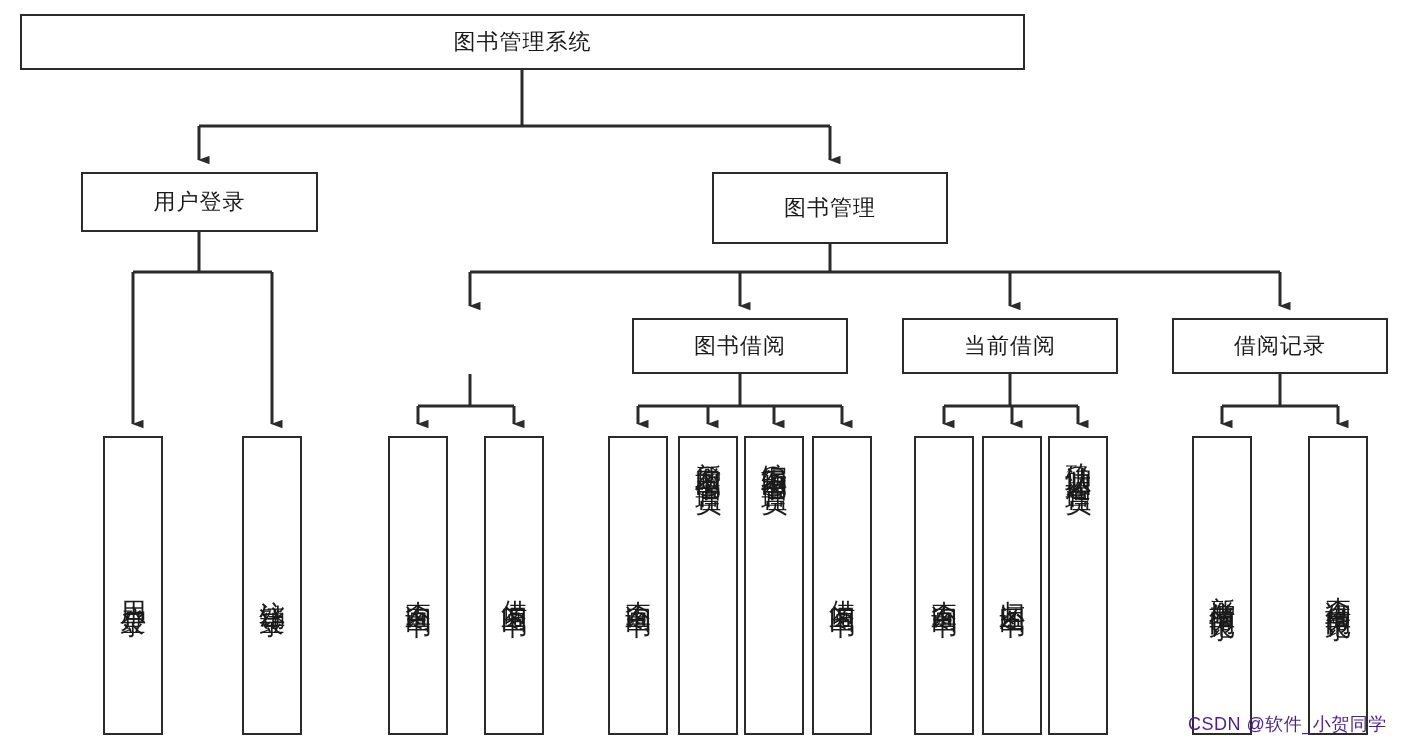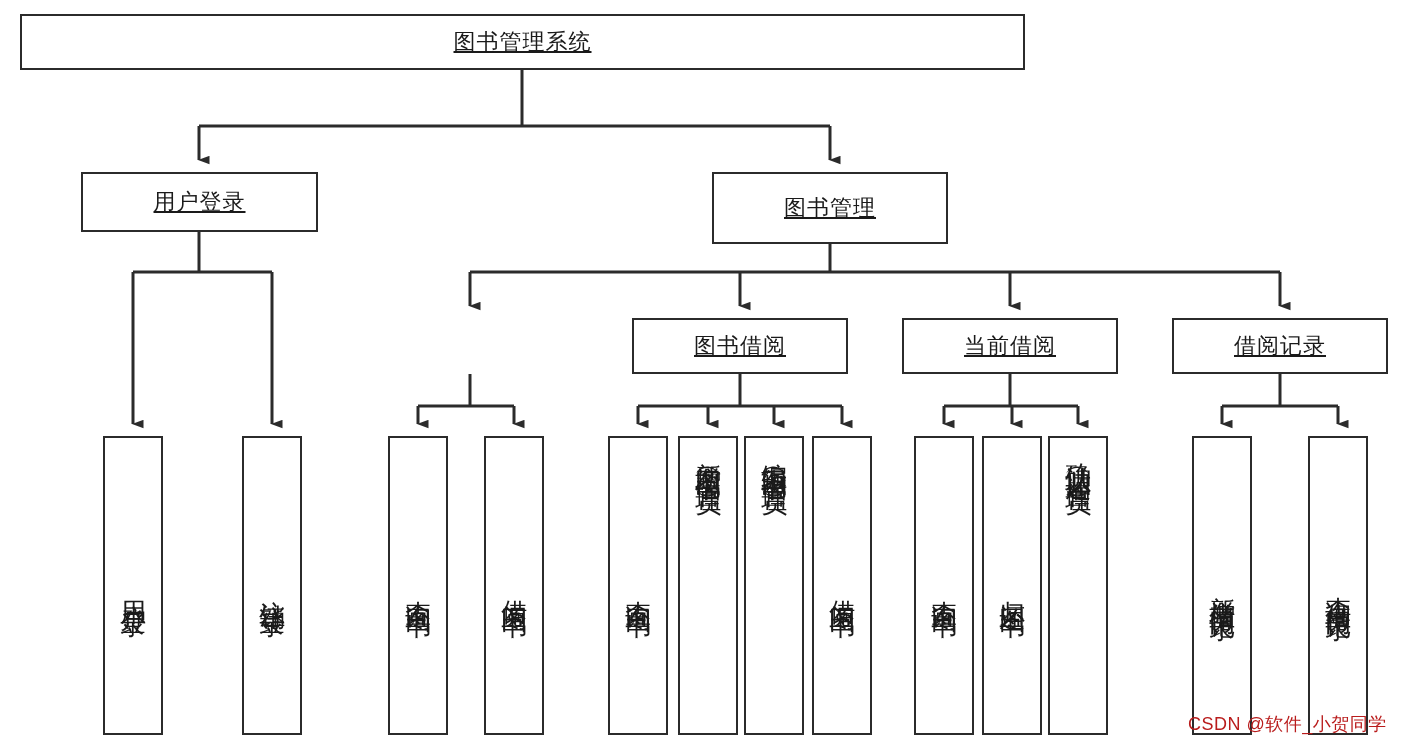--- a/index.html
+++ b/index.html
@@ -30,42 +30,41 @@
     background: #ffffff;
     display: flex;
     align-items: center;
     justify-content: center;
     color: #1a1a1a;
   }
   .node.h {
     font-size: 22px;
     letter-spacing: 1px;
     white-space: nowrap;
-    text-decoration: underline;
   }
   .node.v {
     writing-mode: vertical-rl;
     text-orientation: upright;
     font-size: 26px;
     letter-spacing: 4px;
     line-height: 1.05;
     padding-top: 4px;
     white-space: nowrap;
     justify-content: flex-start;
     align-items: center;
   }
   .node.v.mid {
     justify-content: center;
   }
   .watermark {
     position: absolute;
     left: 1188px;
     top: 712px;
     font-size: 18px;
-    color: #b91c1c;
+    color: #4c1d95;
     white-space: nowrap;
     letter-spacing: 0.5px;
   }
 </style>
 </head>
 <body>
 
 <div id="stage">
 
   <svg id="wires" viewBox="0 0 1405 747">

